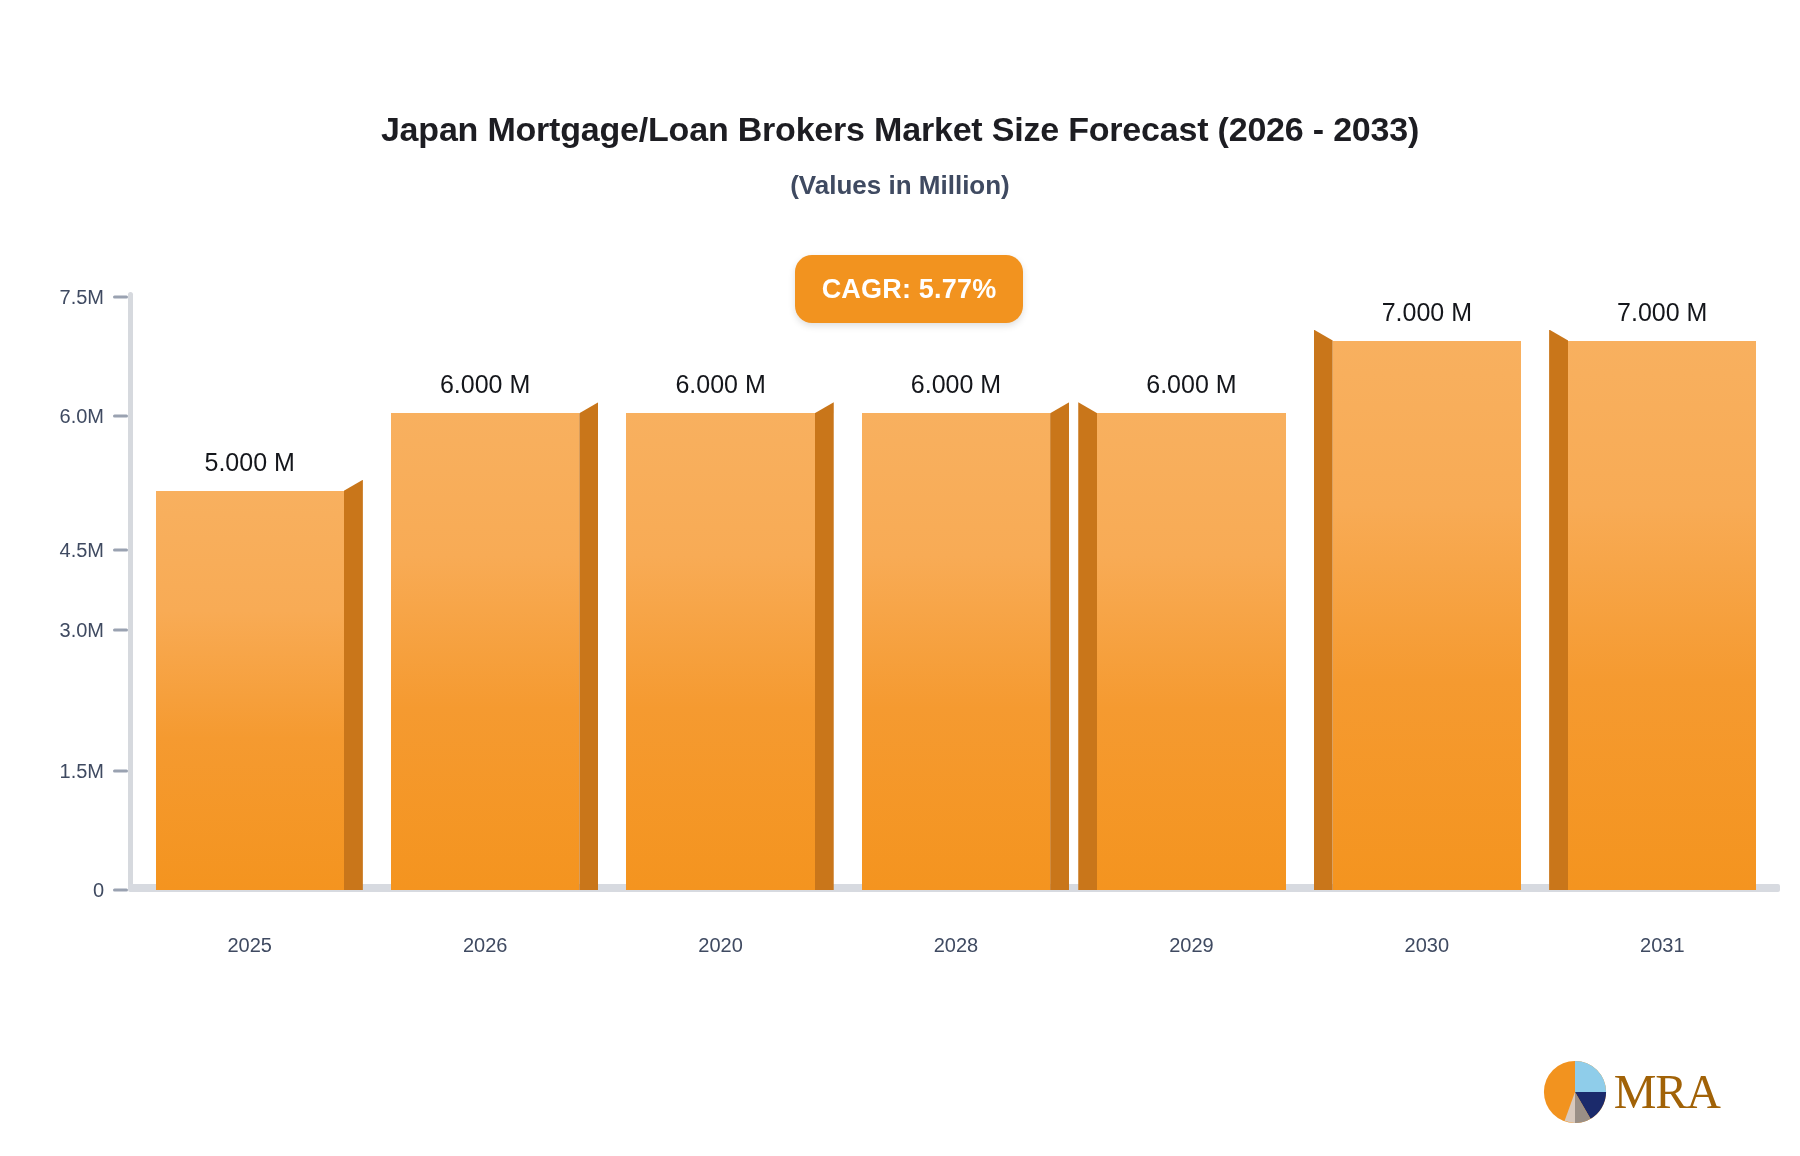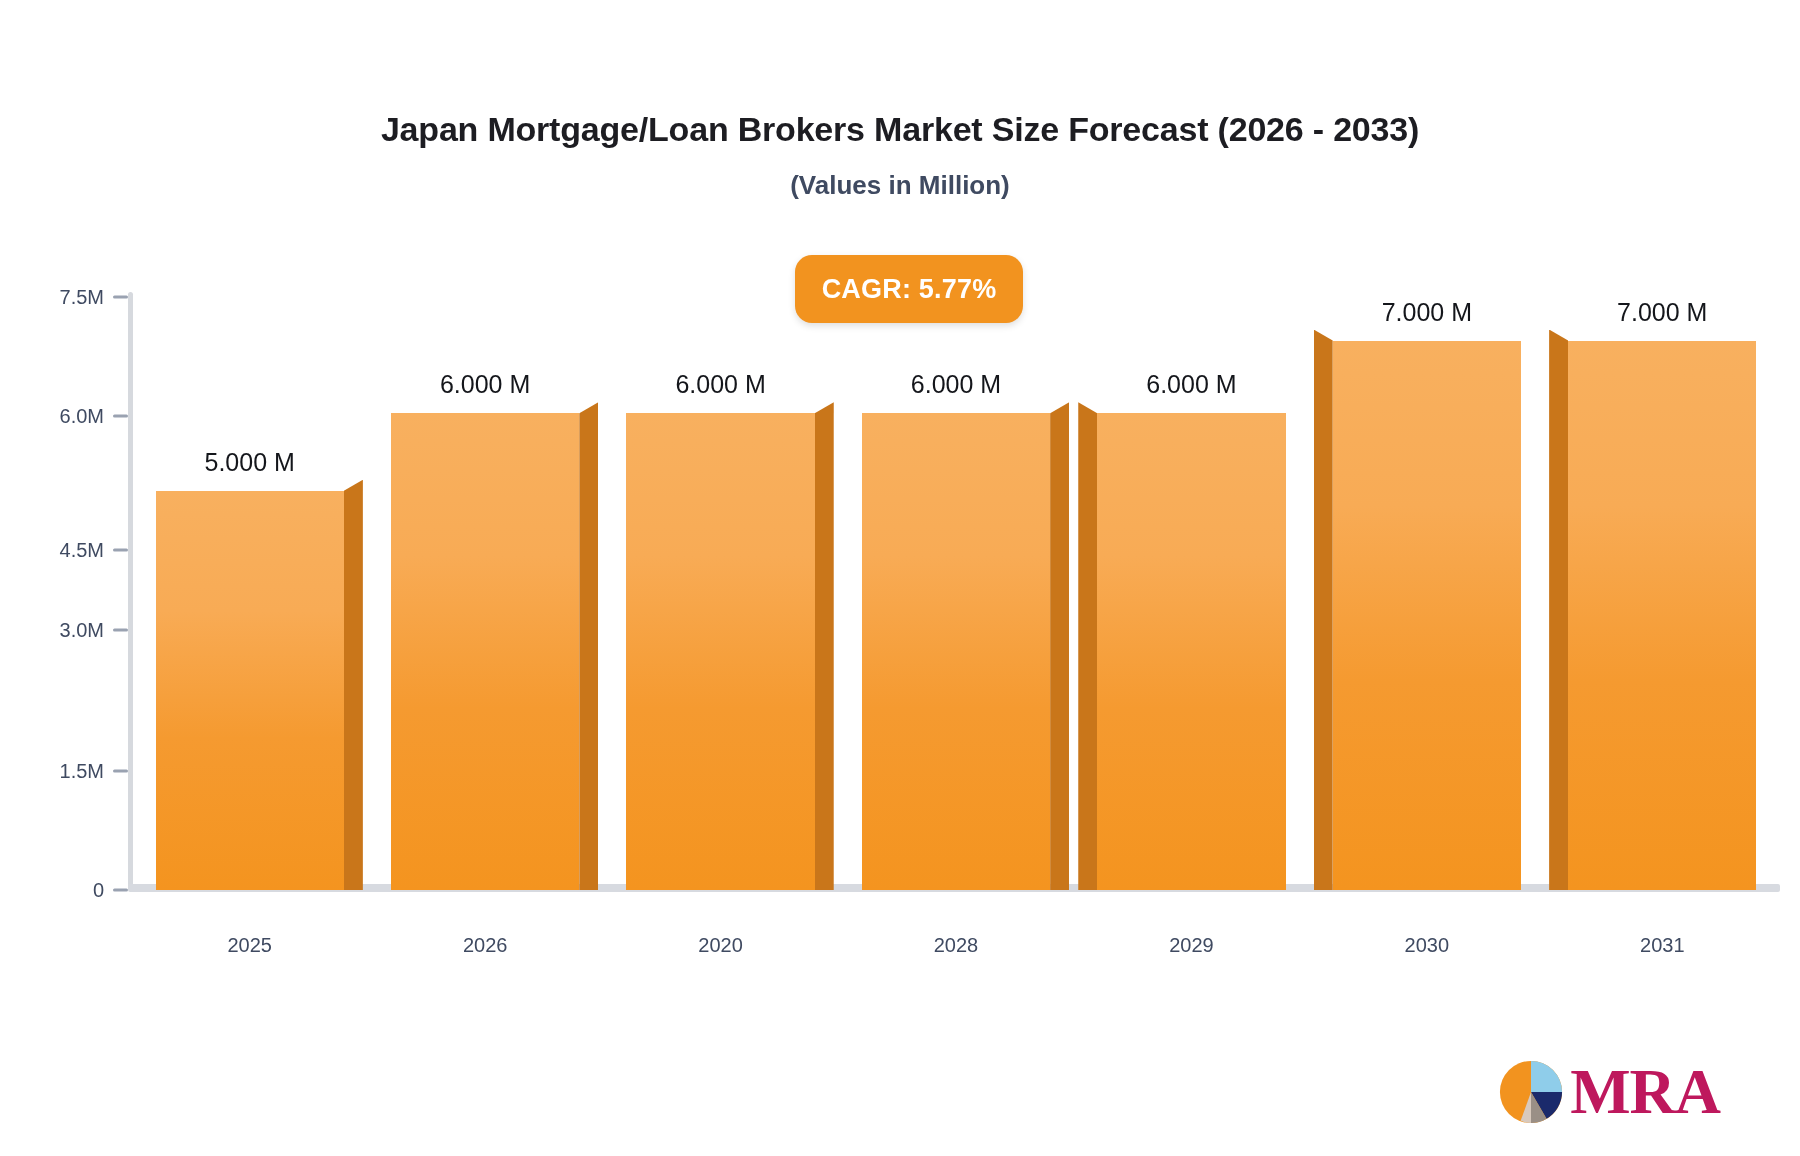--- a/index.html
+++ b/index.html
@@ -183,23 +183,23 @@
     right: 80px;
     bottom: 25px;
     height: 78px;
     display: flex;
     align-items: center;
     gap: 2px;
   }
   #logo .mark { width: 74px; height: 74px; }
   #logo .wordmark {
     font-family: "Liberation Serif", serif;
-    font-size: 64px;
-    font-weight: bold;
-    color: #be185d;
+    font-size: 48px;
+    font-weight: normal;
+    color: #a16207;
     line-height: 1;
     letter-spacing: -1px;
   }
 </style>
 </head>
 <body>
 
 <div id="canvas">
 
   <div class="title">Japan Mortgage/Loan Brokers Market Size Forecast (2026 - 2033)</div>

